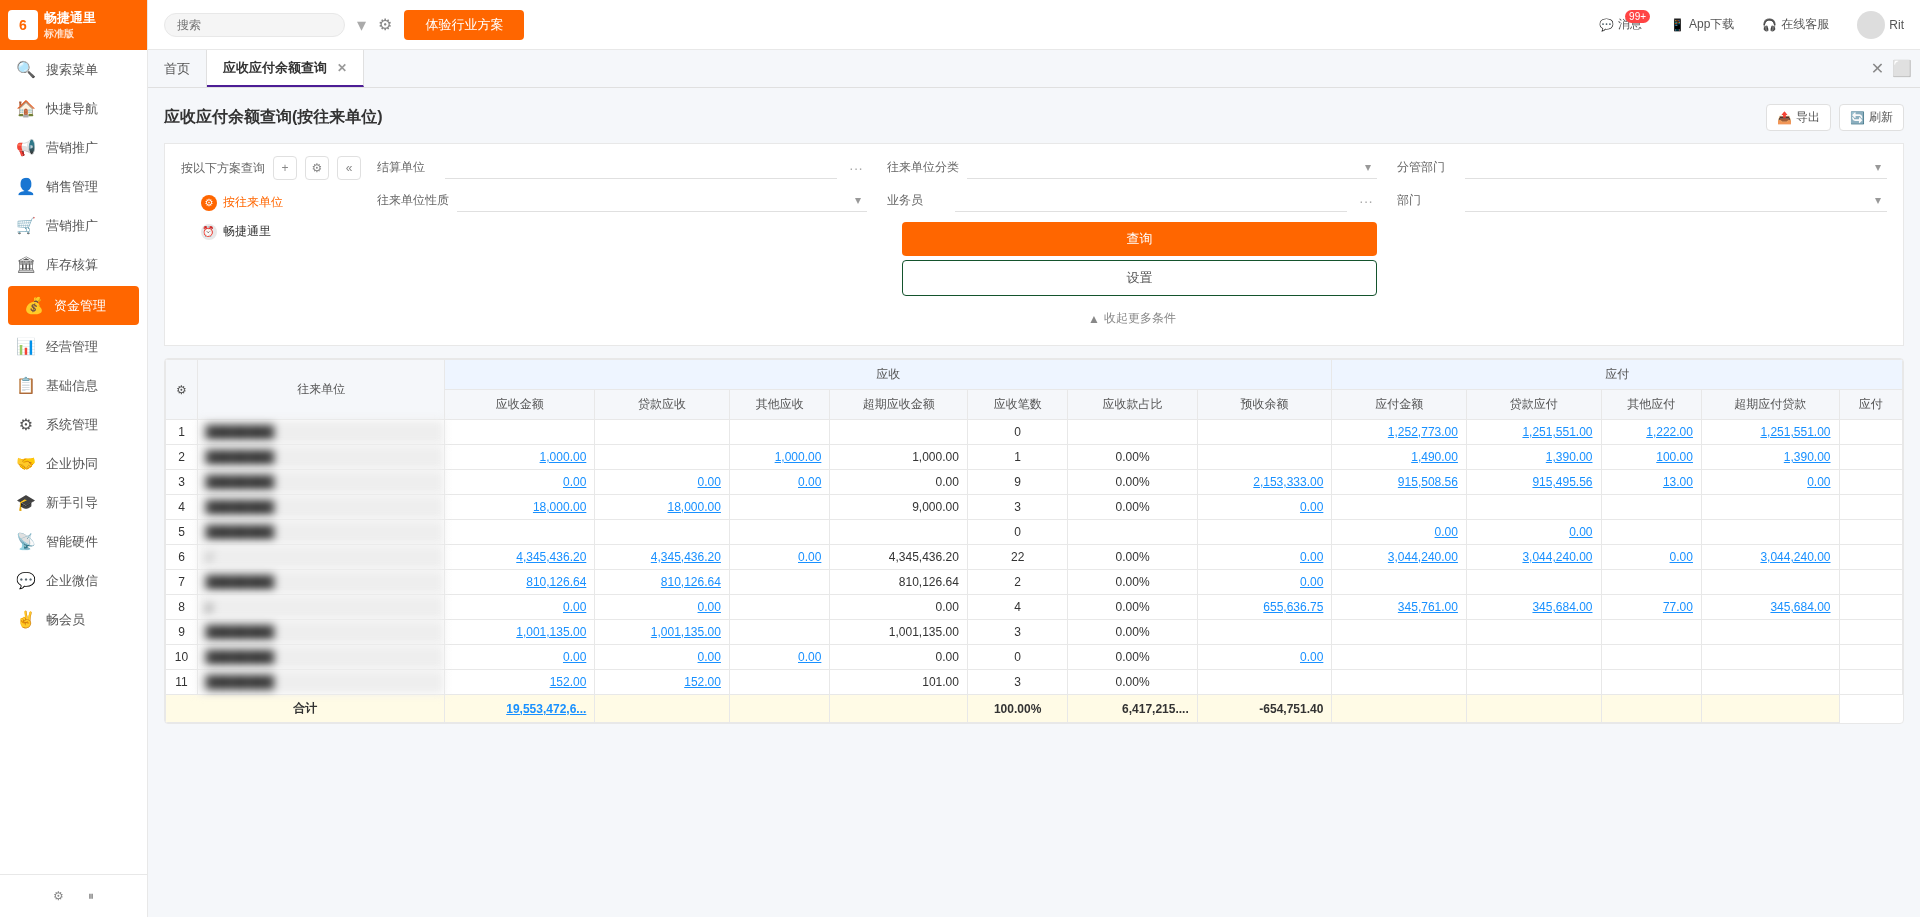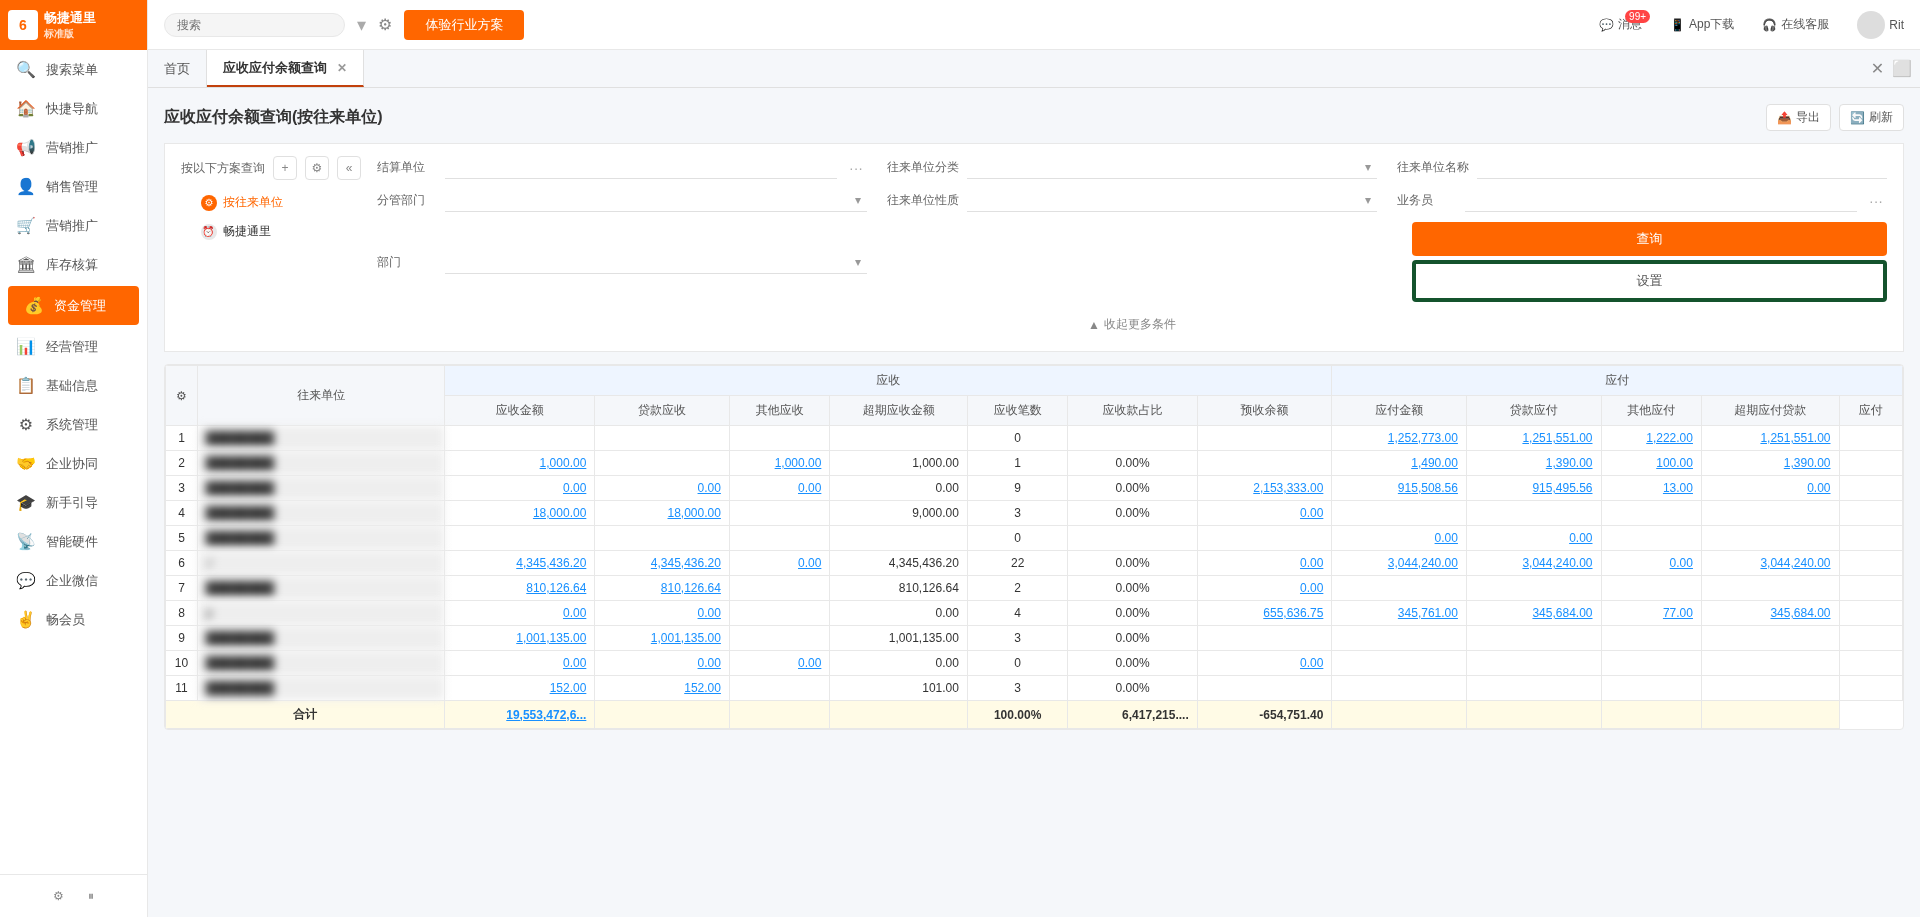--- a/index.html
+++ b/index.html
@@ -58,21 +58,21 @@
     
     .tabbar {
       position: fixed; left: 148px; top: 50px; right: 0; height: 38px;
       background: #f5f7fa; border-bottom: 1px solid #e0e0e0; display: flex; align-items: stretch; z-index: 98;
     }
     .tab-item {
       display: flex; align-items: center; padding: 0 16px; gap: 6px; cursor: pointer;
       font-size: 13px; color: #666; border-right: 1px solid #e0e0e0; background: #f5f7fa;
       white-space: nowrap;
     }
-    .tab-item.active { background: #fff; color: #333; border-bottom: 2px solid #c2410c; font-weight: bold; }
+    .tab-item.active { background: #fff; color: #333; border-bottom: 2px solid #4c1d95; font-weight: bold; }
     .tab-item.home { color: #555; }
     .tab-close { font-size: 12px; color: #999; margin-left: 4px; }
     .tab-right { margin-left: auto; display: flex; align-items: center; padding-right: 8px; gap: 8px; }
     .tab-right-btn { font-size: 16px; color: #888; cursor: pointer; }
 
     
     .main-content {
       position: fixed; left: 148px; top: 88px; right: 0; bottom: 0;
       overflow-y: auto; background: #f5f7fa; padding: 16px;
     }
@@ -115,21 +115,21 @@
       border-bottom: 1px solid #e0e0e0; padding: 4px 6px; cursor: pointer; font-size: 12px; color: #999;
     }
     .filter-dots { color: #aaa; font-size: 14px; cursor: pointer; padding: 0 4px; }
     .filter-collapse { display: flex; align-items: center; gap: 4px; color: #888; font-size: 12px; cursor: pointer; justify-content: center; padding: 6px 0; }
 
     .query-btn {
       background: #ff6600; color: #fff; border: none; border-radius: 4px;
       padding: 8px 20px; font-size: 13px; cursor: pointer; width: 100%;
     }
     .set-btn {
-      background: #fff; color: #555; border: 4px solid #14532d; border-radius: 4px;
+      background: #fff; color: #555; border: 1px solid #14532d; border-radius: 4px;
       padding: 8px 20px; font-size: 13px; cursor: pointer; width: 100%; margin-top: 4px;
     }
     .filter-btn-col { display: flex; flex-direction: column; justify-content: center; min-width: 80px; margin-left: 15px; }
 
     
     .data-table-wrap {
       background: #fff; border: 1px solid #e8e8e8; border-radius: 4px; overflow: auto;
     }
     .data-table {
       width: 100%; border-collapse: collapse; font-size: 12px;
@@ -311,24 +311,20 @@
             <span class="filter-field-label">结算单位</span>
             <input class="filter-input" type="text" style="">
             <span class="filter-dots">···</span>
           </div>
           <div class="filter-row">
             <span class="filter-field-label">往来单位分类</span>
             <div class="filter-select">
               <span style="color:#ccc"></span>
               <span>▾</span>
             </div>
-          </div>
-          <div class="filter-row">
-            <span class="filter-field-label">往来单位名称</span>
-            <input class="filter-input" type="text" style="">
           </div>
 
           <div class="filter-row">
             <span class="filter-field-label">分管部门</span>
             <div class="filter-select">
               <span style="color:#ccc"></span>
               <span>▾</span>
             </div>
           </div>
           <div class="filter-row">

